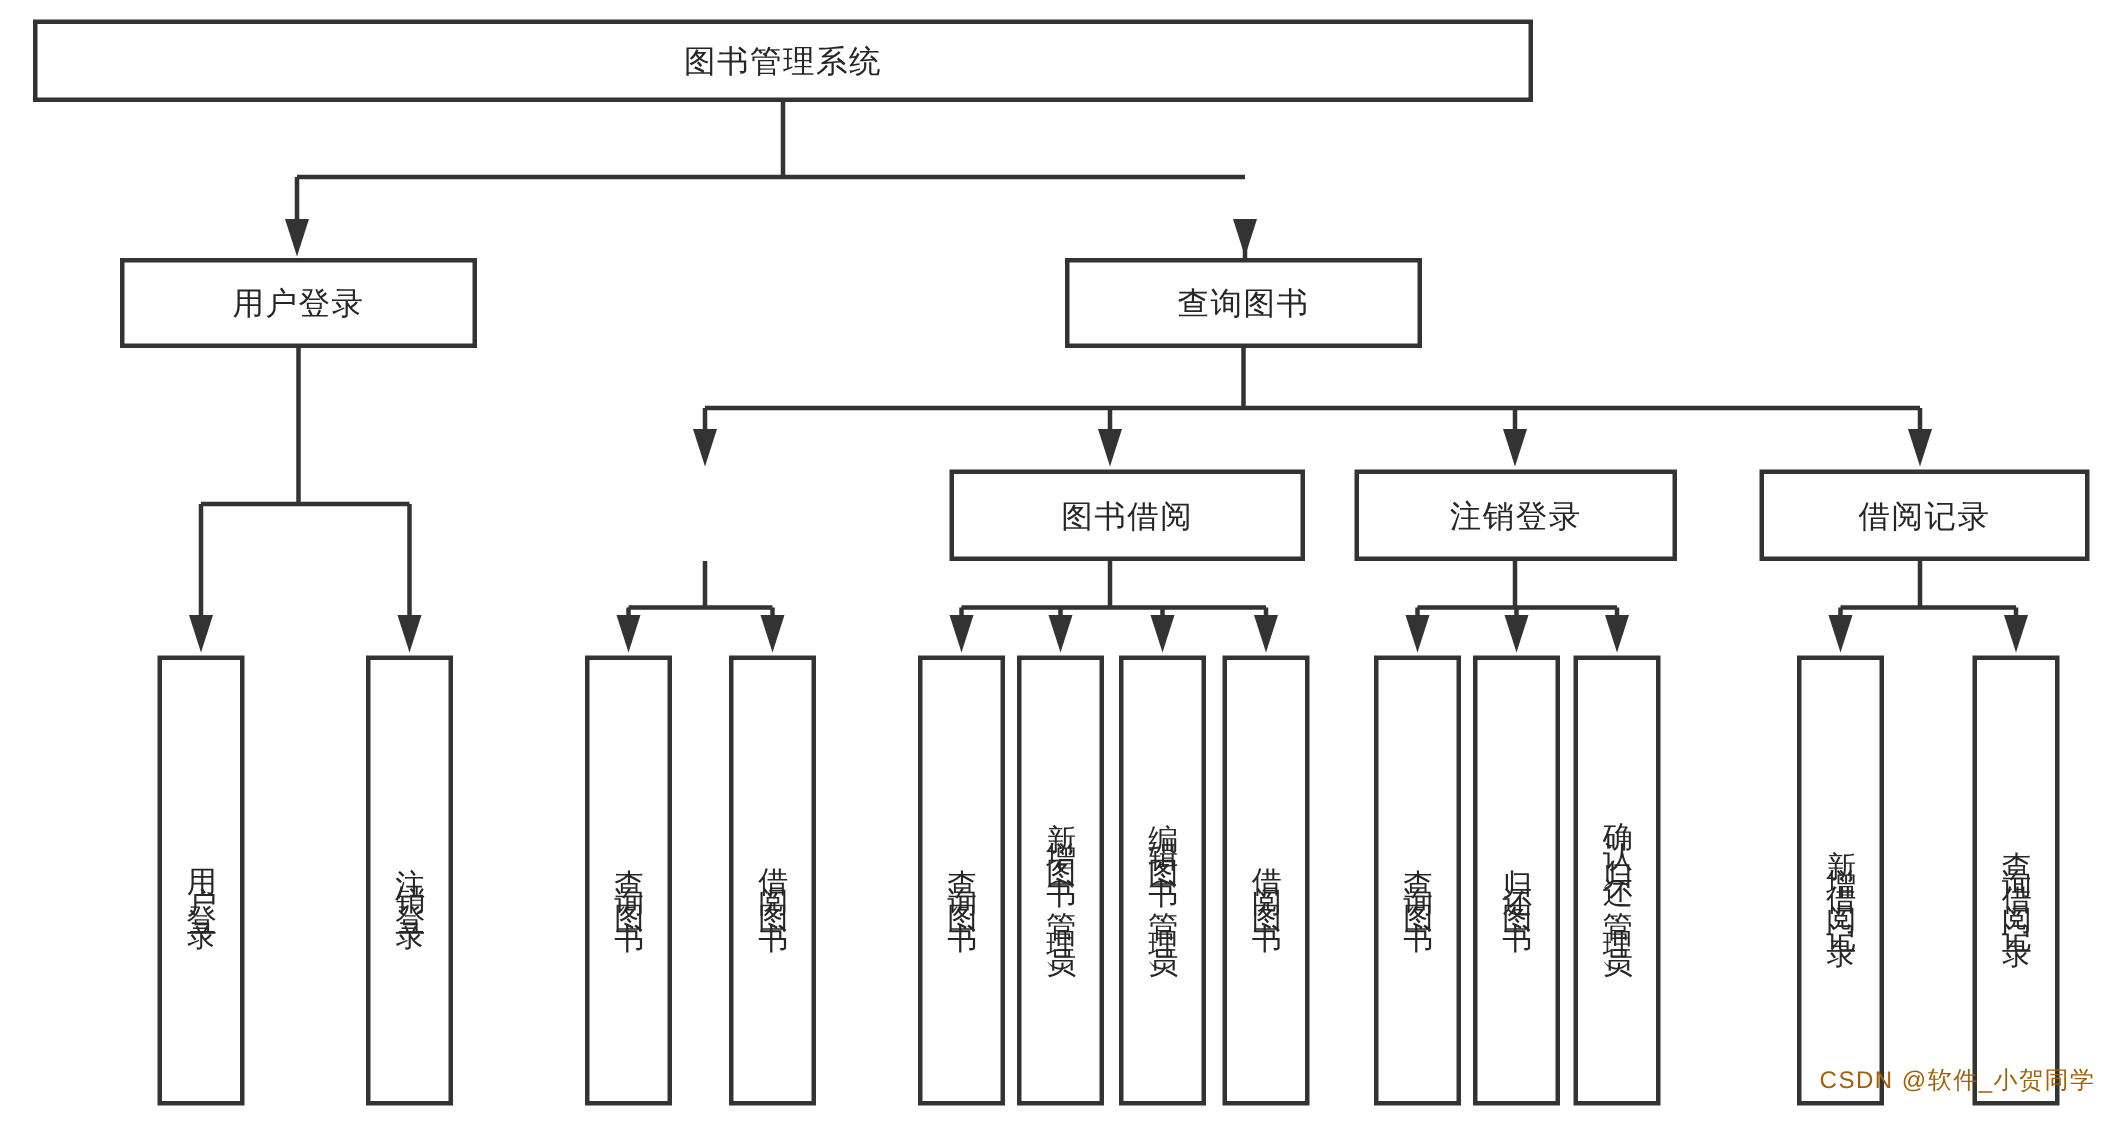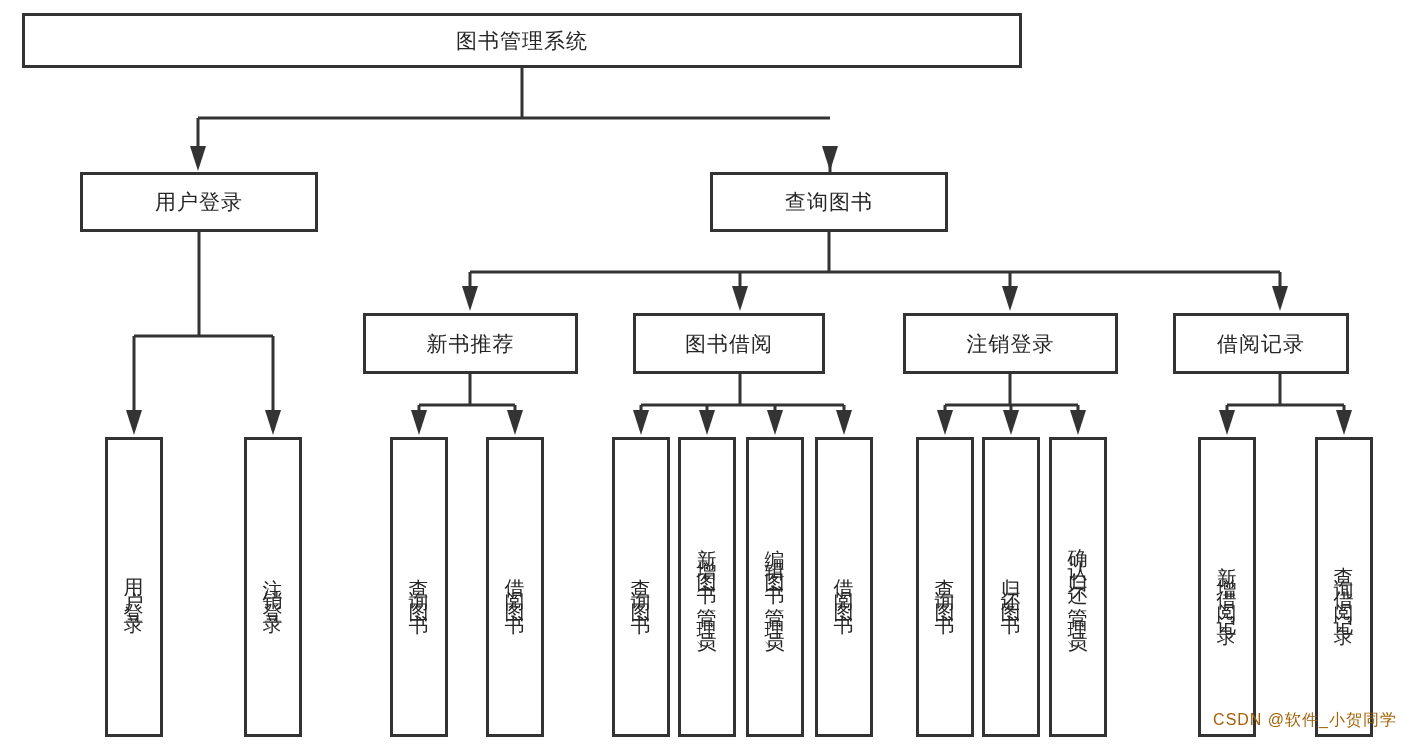--- a/index.html
+++ b/index.html
@@ -100,30 +100,27 @@
     <span class="hlabel">图书管理系统</span>
   </div>
 
   <div class="box" style="left:80px; top:172px; width:238px; height:60px;">
     <span class="hlabel">用户登录</span>
   </div>
   <div class="box" style="left:710px; top:172px; width:238px; height:60px;">
     <span class="hlabel">查询图书</span>
   </div>
 
-  <div class="box" style="left:363px; top:313px; width:215px; height:61px;">
-    <span class="hlabel">新书推荐</span>
-  </div>
-  <div class="box" style="left:633px; top:313px; width:192px; height:61px;">
+  <div class="box" style="left:633px; top:313px; width:237px; height:61px;">
     <span class="hlabel">图书借阅</span>
   </div>
   <div class="box" style="left:903px; top:313px; width:215px; height:61px;">
     <span class="hlabel">注销登录</span>
   </div>
-  <div class="box" style="left:1173px; top:313px; width:176px; height:61px;">
+  <div class="box" style="left:1173px; top:313px; width:220px; height:61px;">
     <span class="hlabel">借阅记录</span>
   </div>
 
   <div class="box leaf" style="left:105px; top:437px; width:58px; height:300px;">
     <span class="vlabel">用户登录</span>
   </div>
   <div class="box leaf" style="left:244px; top:437px; width:58px; height:300px;">
     <span class="vlabel">注销登录</span>
   </div>
 

